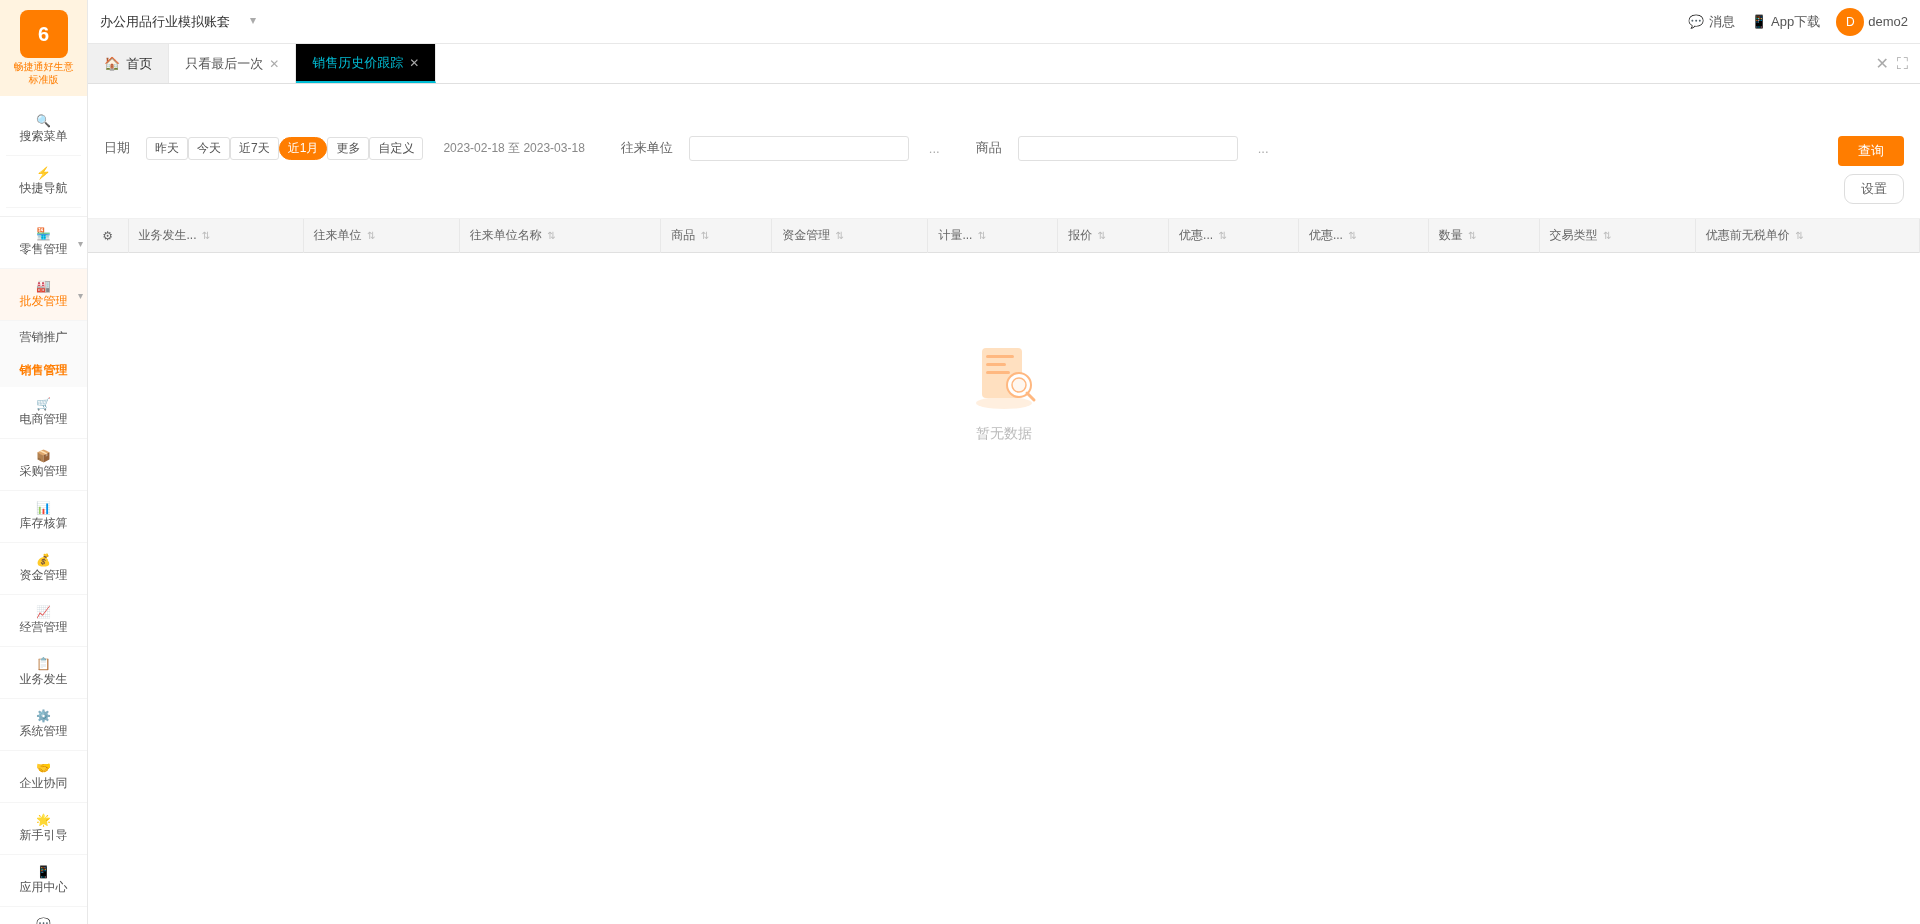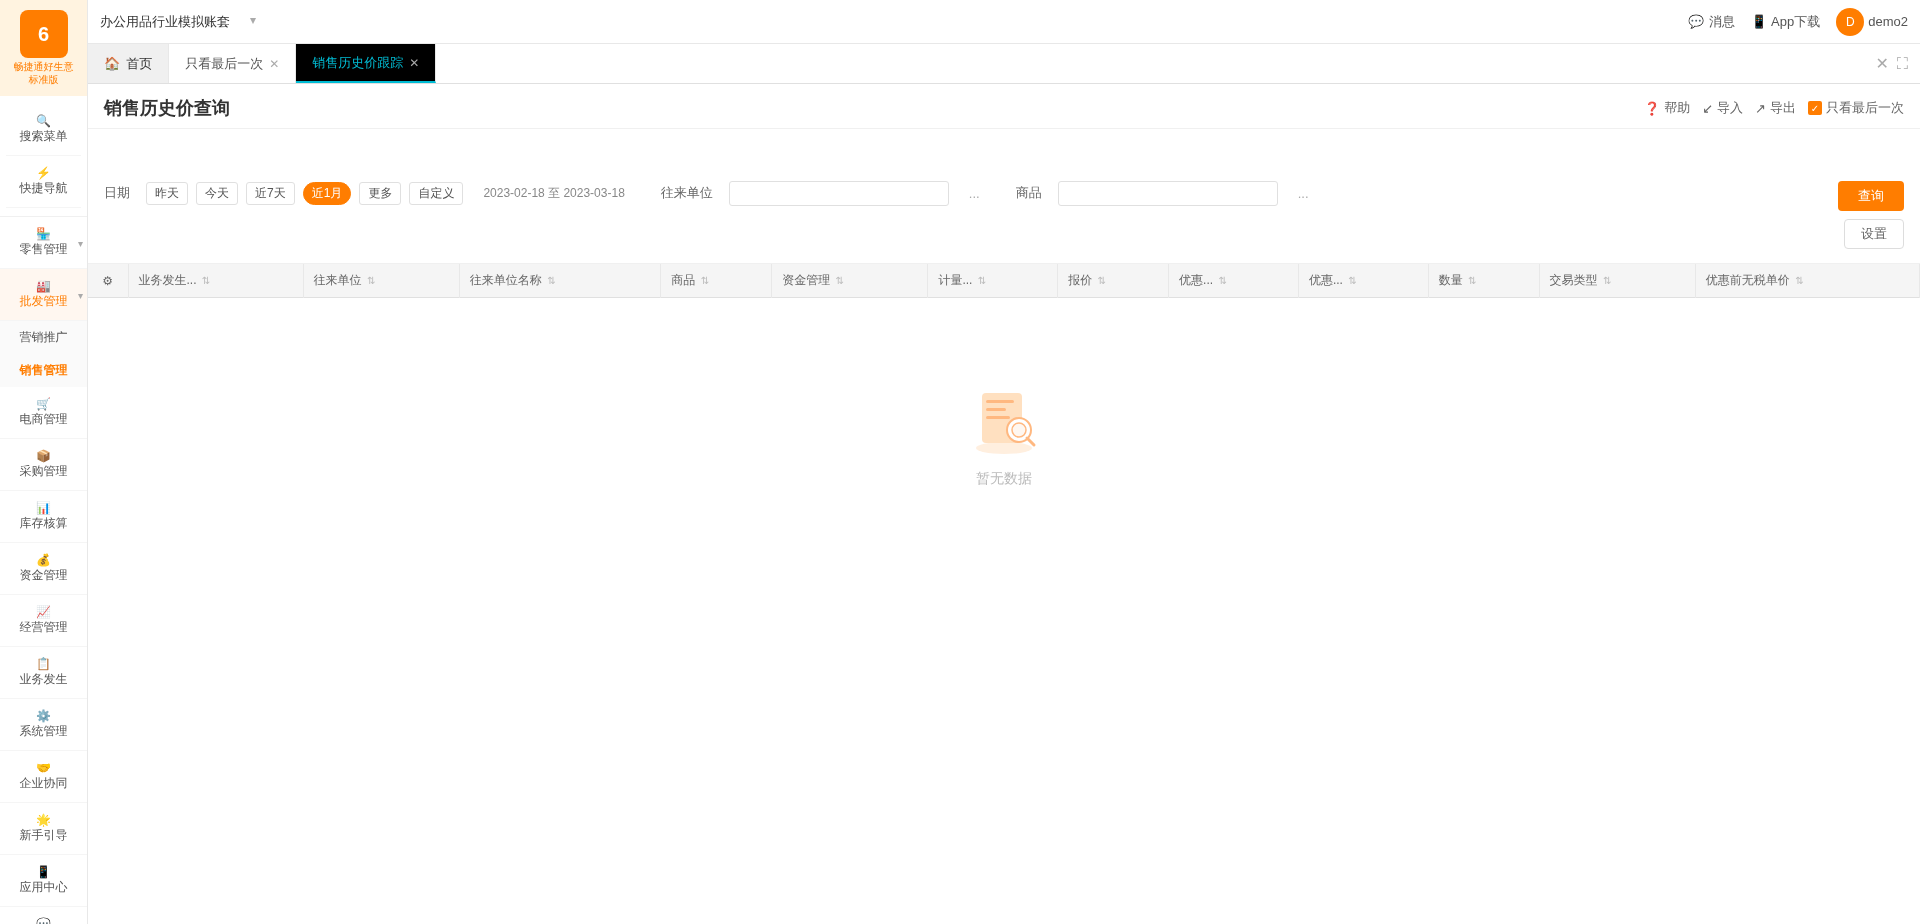--- a/index.html
+++ b/index.html
@@ -44,28 +44,28 @@
     .page-title { font-size: 18px; font-weight: bold; color: #333; }
     .page-actions { display: flex; align-items: center; gap: 12px; font-size: 13px; color: #666; }
     .page-action-item { display: flex; align-items: center; gap: 4px; cursor: pointer; }
     .checkbox-label { display: flex; align-items: center; gap: 4px; cursor: pointer; }
     .checkbox-checked { width: 14px; height: 14px; background: #ff7d00; border-radius: 2px; display: flex; align-items: center; justify-content: center; color: white; font-size: 10px; }
 
     
     .filter-bar { background: #fff; padding: 8px 16px 8px; border-bottom: 1px solid #f0f0f0; flex-shrink: 0; }
     .filter-row { display: flex; align-items: center; gap: 16px; margin-bottom: 6px; }
     .filter-label { color: #666; font-size: 13px; white-space: nowrap; }
-    .date-buttons { display: flex; align-items: center; gap: 8px; }
+    .date-buttons { display: flex; align-items: center; gap: 0; }
     .date-btn { padding: 2px 8px; border: 1px solid #e0e0e0; border-radius: 3px; cursor: pointer; font-size: 12px; color: #555; background: #fff; }
     .date-btn.active { background: #ff7d00; color: white; border-color: #ff7d00; border-radius: 12px; }
     .date-range { font-size: 12px; color: #888; margin-left: 4px; }
     .filter-input { border: 1px solid #e0e0e0; border-radius: 3px; padding: 4px 8px; font-size: 13px; width: 200px; color: #333; }
     .filter-dots { color: #aaa; cursor: pointer; margin-left: 4px; }
     .query-btn { background: #ff7d00; color: white; border: none; border-radius: 4px; padding: 6px 20px; cursor: pointer; font-size: 13px; }
-    .settings-btn { background: #fff; color: #666; border: 1px solid #ddd; border-radius: 4px; padding: 5px 16px; cursor: pointer; font-size: 13px; margin-top: 4px; }
+    .settings-btn { background: #fff; color: #666; border: 1px solid #ddd; border-radius: 9px; padding: 5px 16px; cursor: pointer; font-size: 13px; margin-top: 4px; }
     .filter-right { display: flex; flex-direction: column; align-items: flex-end; gap: 4px; margin-left: auto; margin-top: 44px; }
 
     
     .table-container { flex: 1; overflow: auto; background: #fff; }
     table { width: 100%; border-collapse: collapse; min-width: 1400px; }
     thead tr { background: #f5f5f5; border-bottom: 1px solid #e0e0e0; }
     th { padding: 8px 10px; text-align: left; font-size: 12px; color: #666; font-weight: normal; border-right: 1px solid #e8e8e8; white-space: nowrap; cursor: pointer; position: relative; }
     th .sort-arrows { color: #bbb; font-size: 10px; margin-left: 2px; }
     th:first-child { width: 40px; text-align: center; }
 
@@ -201,41 +201,20 @@
     <div class="tab active">
       <span>销售历史价跟踪</span>
       <span class="tab-close">✕</span>
     </div>
     <div class="tabs-actions">
       <span style="font-size:16px;color:#aaa;cursor:pointer;">✕</span>
       <span style="font-size:16px;color:#aaa;cursor:pointer;">⛶</span>
     </div>
   </div>
 
-  <div class="page-header">
-    <span class="page-title">销售历史价查询</span>
-    <div class="page-actions">
-      <div class="page-action-item">
-        <span>❓</span>
-        <span>帮助</span>
-      </div>
-      <div class="page-action-item">
-        <span>↙</span>
-        <span>导入</span>
-      </div>
-      <div class="page-action-item">
-        <span>↗</span>
-        <span>导出</span>
-      </div>
-      <label class="checkbox-label">
-        <div class="checkbox-checked">✓</div>
-        <span>只看最后一次</span>
-      </label>
-    </div>
-  </div>
 
   <div class="filter-bar">
     <div class="filter-row">
       <span class="filter-label">日期</span>
       <div class="date-buttons">
         <button class="date-btn">昨天</button>
         <button class="date-btn">今天</button>
         <button class="date-btn">近7天</button>
         <button class="date-btn active">近1月</button>
         <button class="date-btn">更多</button>

